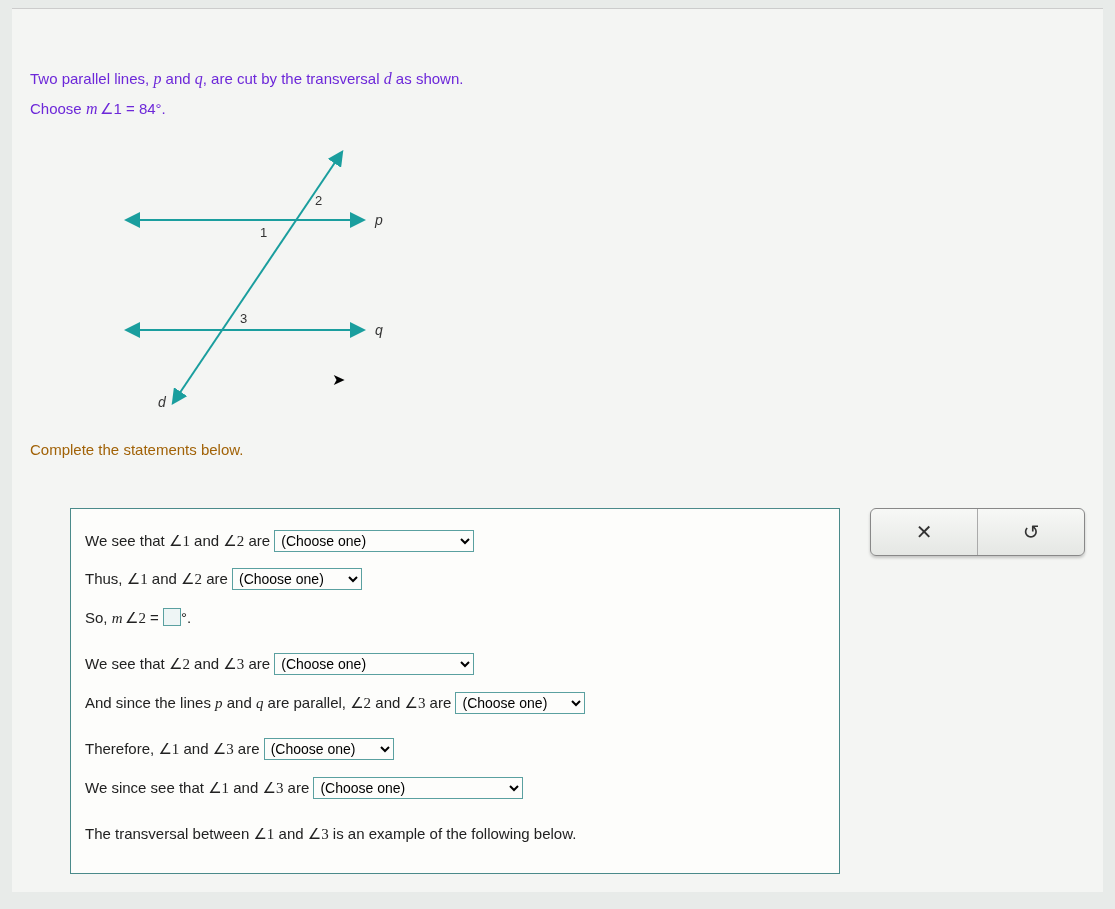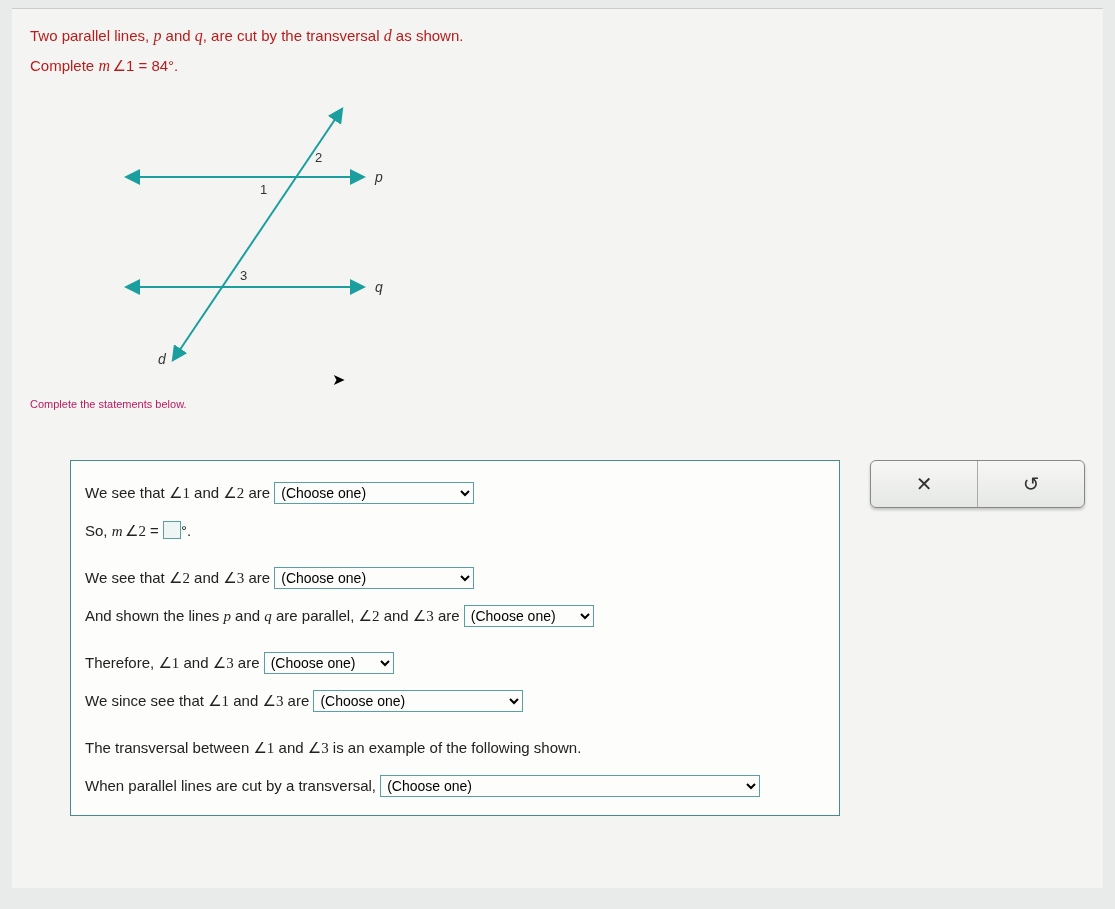--- a/index.html
+++ b/index.html
@@ -16,30 +16,31 @@
   .page {
     background: #f4f5f3;
     margin: 8px 12px;
     padding: 12px 18px 18px 18px;
     min-height: 880px;
     border-top: 1px solid #ccc;
   }
   .problem-text {
     font-size: 15px;
     line-height: 1.9;
-    color: #b91c1c;
+    color: #6d28d9;
+    margin-top: 43px;
   }
   .problem-text .var { font-style: italic; font-family: 'Times New Roman', serif; font-size:16px;}
   .problem-text .ang { font-family: 'Times New Roman', serif; }
   .diagram {
     margin: 20px 0 10px 60px;
   }
   .complete {
-    font-size: 11px;
-    color: #be185d;
+    font-size: 15px;
+    color: #a16207;
     margin-top: 12px;
   }
   .answer-area {
     display: flex;
     align-items: flex-start;
     margin-top: 50px;
     gap: 30px;
   }
   .answer-box {
     border: 1px solid #4a8a8a;
@@ -100,21 +101,21 @@
     pointer-events: none;
   }
 </style>
 </head>
 <body>
 
 <div class="page">
 
   <div class="problem-text">
     <span>Two parallel lines, </span><span class="var">p</span><span> and </span><span class="var">q</span><span>, are cut by the transversal </span><span class="var">d</span><span> as shown.</span><br>
-    <span>Complete </span><span class="var">m</span><span style="font-size:13px;"> </span><span class="ang">∠</span><span>1</span><span> = 84°.</span>
+    <span>Choose </span><span class="var">m</span><span style="font-size:13px;"> </span><span class="ang">∠</span><span>1</span><span> = 84°.</span>
   </div>
 
   <div class="diagram">
     <svg width="320" height="280" viewBox="0 0 320 280">
       <defs>
         <marker id="arr" markerWidth="8" markerHeight="8" refX="5" refY="4" orient="auto">
           <path d="M0,0 L8,4 L0,8 Z" fill="#1a9e9e"></path>
         </marker>
         <marker id="arrR" markerWidth="8" markerHeight="8" refX="3" refY="4" orient="auto">
           <path d="M8,0 L0,4 L8,8 Z" fill="#1a9e9e"></path>
@@ -141,53 +142,53 @@
 
   <div class="answer-area">
     <div class="answer-box">
 
       <div class="block">
         <p>
           <span>We see that </span><span class="ang">∠1</span><span> and </span><span class="ang">∠2</span><span> are </span>
           <select class="choice" style="width:200px"><option>(Choose one)</option></select>
         </p>
         <p>
+          <span>Thus, </span><span class="ang">∠1</span><span> and </span><span class="ang">∠2</span><span> are </span>
+          <select class="choice" style="width:130px"><option>(Choose one)</option></select>
+        </p>
+        <p>
           <span>So, </span><span class="var">m</span><span style="font-size:12px;"> </span><span class="ang">∠2</span><span> = </span><span class="num-input"></span><span>°.</span>
         </p>
       </div>
 
       <div class="block">
         <p>
           <span>We see that </span><span class="ang">∠2</span><span> and </span><span class="ang">∠3</span><span> are </span>
           <select class="choice" style="width:200px"><option>(Choose one)</option></select>
         </p>
         <p>
-          <span>And shown the lines </span><span class="var">p</span><span> and </span><span class="var">q</span><span> are parallel, </span><span class="ang">∠2</span><span> and </span><span class="ang">∠3</span><span> are </span>
+          <span>And since the lines </span><span class="var">p</span><span> and </span><span class="var">q</span><span> are parallel, </span><span class="ang">∠2</span><span> and </span><span class="ang">∠3</span><span> are </span>
           <select class="choice" style="width:130px"><option>(Choose one)</option></select>
         </p>
       </div>
 
       <div class="block">
         <p>
           <span>Therefore, </span><span class="ang">∠1</span><span> and </span><span class="ang">∠3</span><span> are </span>
           <select class="choice" style="width:130px"><option>(Choose one)</option></select>
         </p>
         <p>
           <span>We since see that </span><span class="ang">∠1</span><span> and </span><span class="ang">∠3</span><span> are </span>
           <select class="choice" style="width:210px"><option>(Choose one)</option></select>
         </p>
       </div>
 
       <div class="block" style="margin-bottom:0">
         <p>
-          <span>The transversal between </span><span class="ang">∠1</span><span> and </span><span class="ang">∠3</span><span> is an example of the following shown.</span>
-        </p>
-        <p style="margin-bottom:0">
-          <span>When parallel lines are cut by a transversal, </span>
-          <select class="choice" style="width:380px"><option>(Choose one)</option></select>
+          <span>The transversal between </span><span class="ang">∠1</span><span> and </span><span class="ang">∠3</span><span> is an example of the following below.</span>
         </p>
       </div>
 
     </div>
 
     <div class="controls">
       <button>
           <span>✕</span>
         </button>
       <button>

